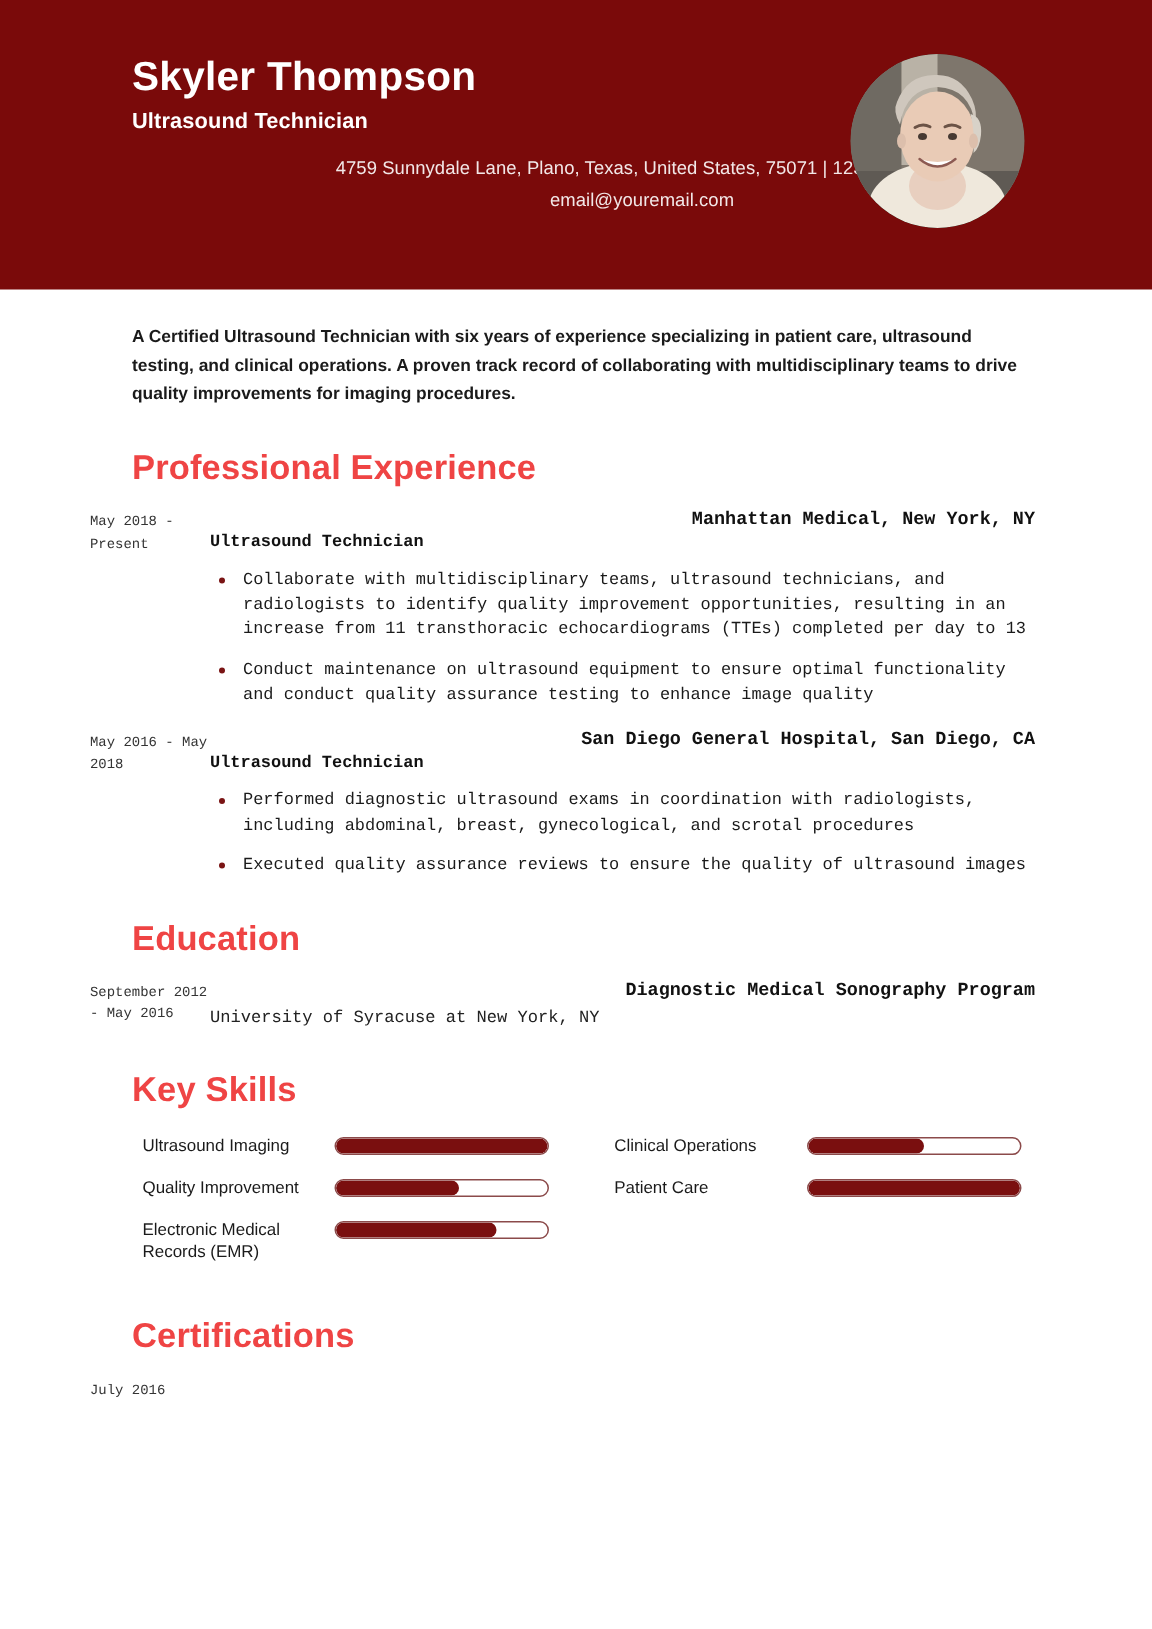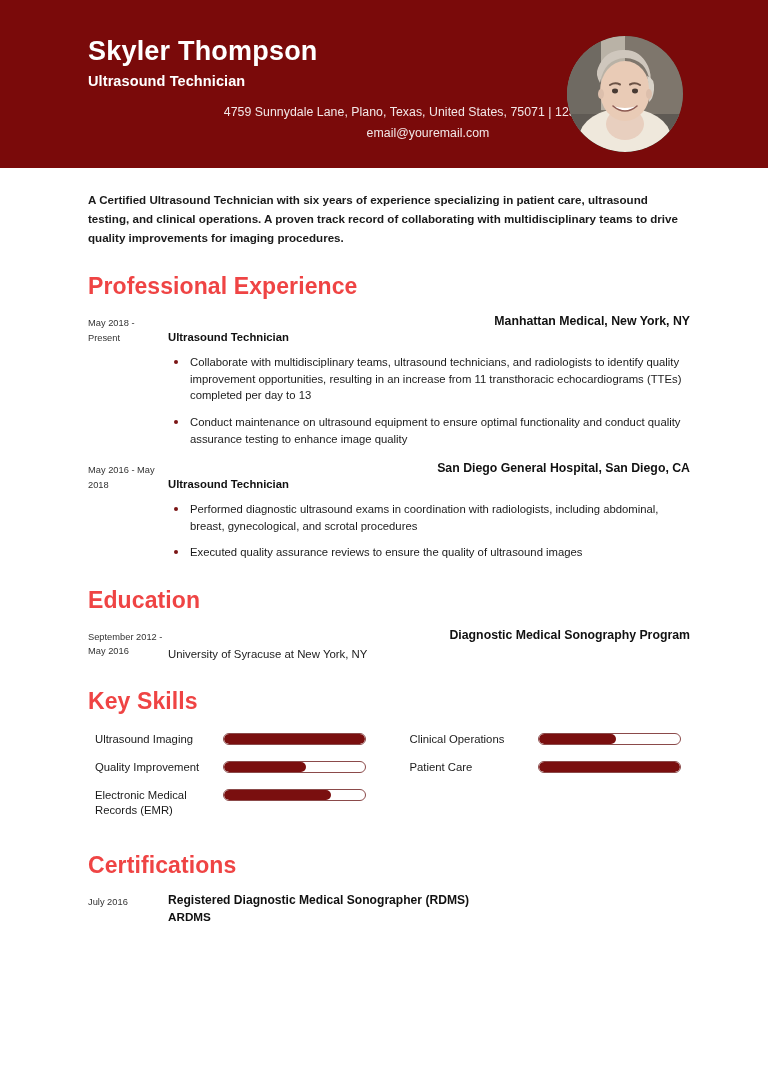--- a/index.html
+++ b/index.html
@@ -13,21 +13,21 @@
   body {
     font-family: "Liberation Sans", sans-serif;
     color: #1a1a1a;
     position: relative;
     overflow: hidden;
   }
 
   
   .header {
     position: relative;
-    height: 168px;
+    height: 193px;
     background: #7a0a0a;
     padding: 36px 0 0 88px;
   }
 
   .name {
     font-size: 27px;
     font-weight: bold;
     color: #ffffff;
     letter-spacing: 0.2px;
     line-height: 1.15;
@@ -86,23 +86,24 @@
     margin-left: 88px;
     font-size: 23px;
     font-weight: bold;
     color: #ef4444;
     letter-spacing: 0.1px;
   }
 
   
   .entry {
     display: flex;
-    margin-left: 88px;
+    margin-left: 60px;
     margin-right: 78px;
     margin-top: 14px;
+    font-family: Liberation Mono, monospace;
   }
 
   .entry-date {
     width: 80px;
     flex: 0 0 80px;
     font-size: 9.3px;
     line-height: 1.52;
     color: #333333;
     padding-top: 2px;
   }
@@ -344,20 +345,16 @@
         </div>
       </div>
 
     </div>
   </div>
 
   <div class="section">
     <div class="section-title">Certifications</div>
     <div class="entry">
       <div class="entry-date">July 2016</div>
-      <div class="entry-body">
-        <div class="cert-name">Registered Diagnostic Medical Sonographer (RDMS)</div>
-        <div class="cert-issuer">ARDMS</div>
-      </div>
     </div>
   </div>
 
 </div>
 
 </body></html>

